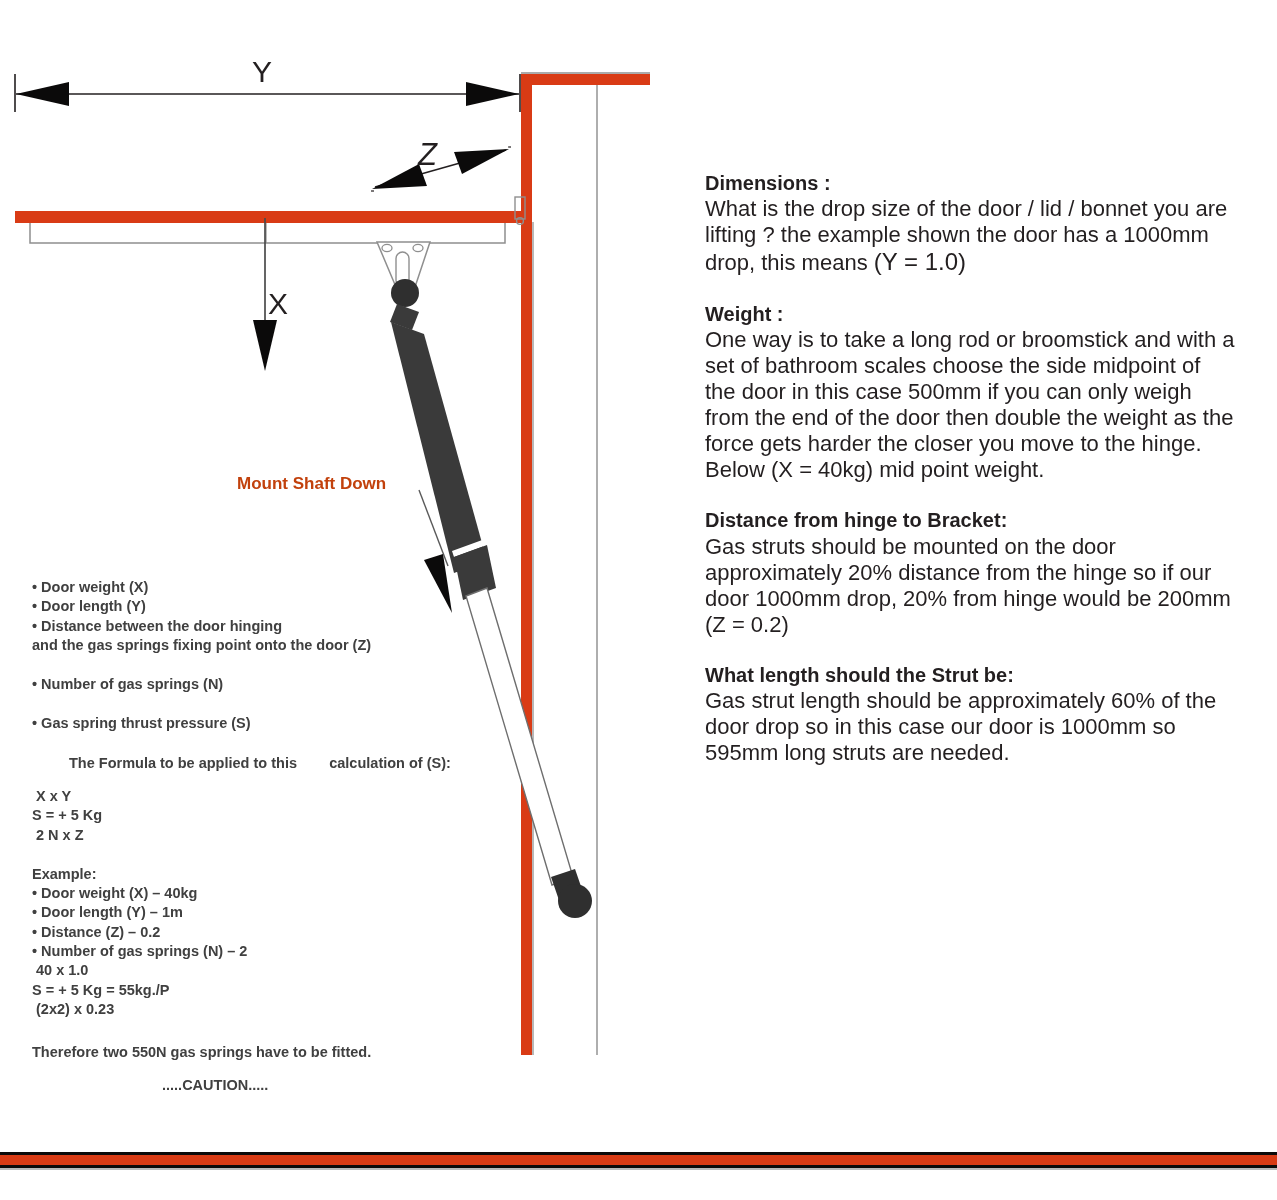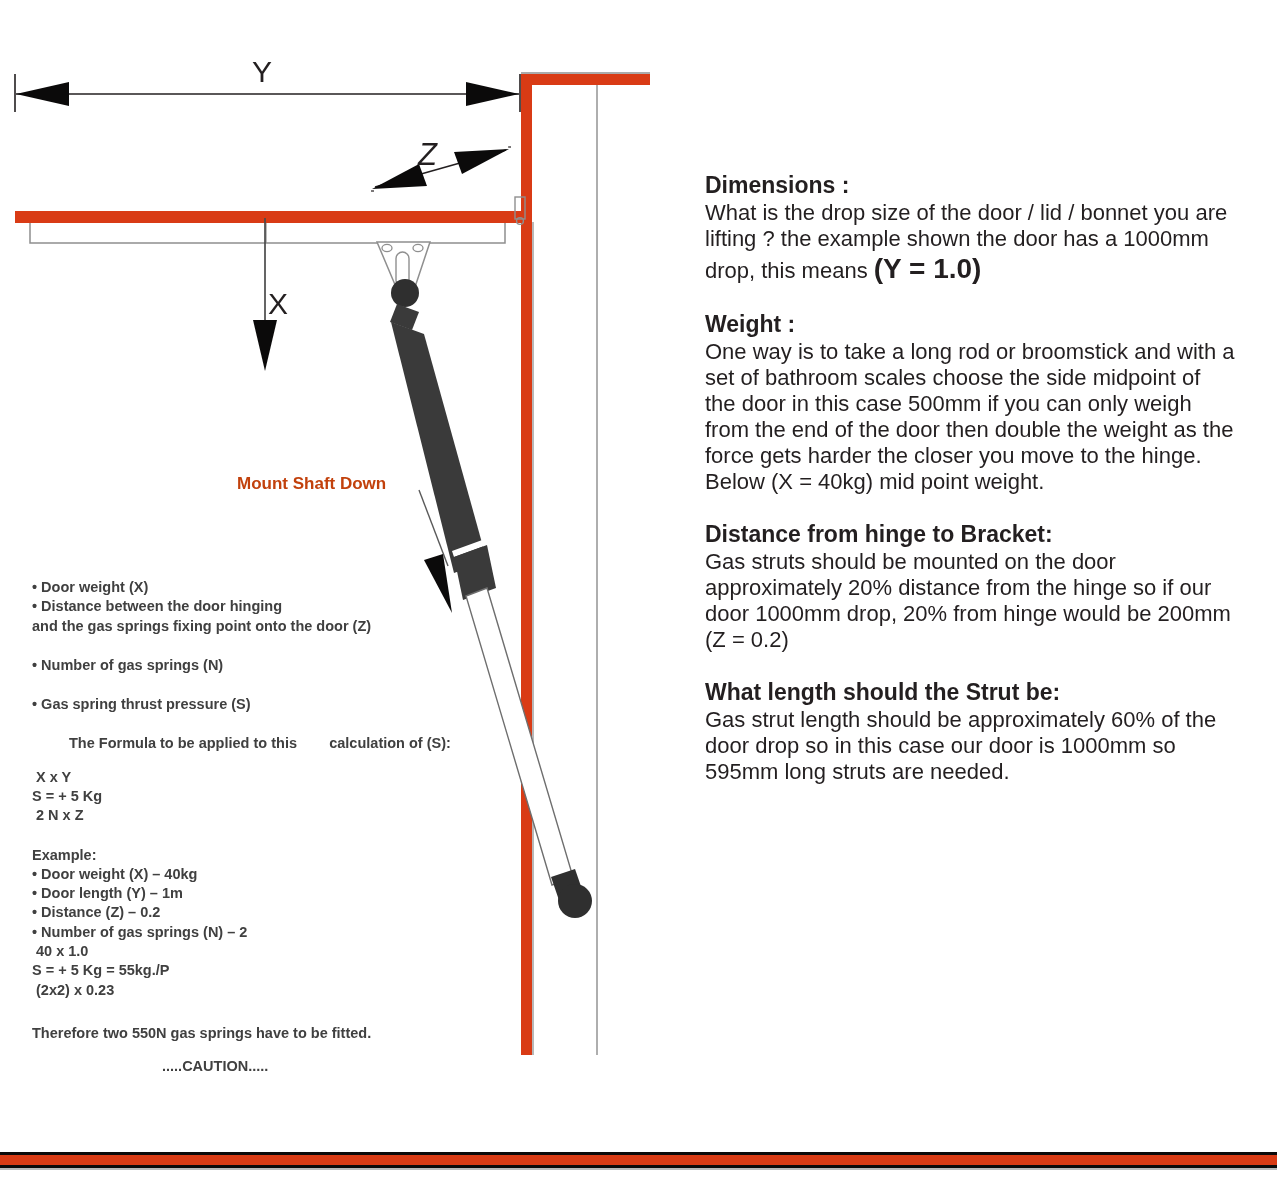--- a/index.html
+++ b/index.html
@@ -78,33 +78,33 @@
   
   #right-col {
     position: absolute;
     left: 705px;
     top: 172px;
     width: 530px;
   }
   .sec { margin-bottom: 26px; }
   .sec:last-child { margin-bottom: 0; margin-top: 23px; }
   .sec-head {
-    font-size: 23px;
+    font-size: 20px;
     font-weight: bold;
     color: #231f20;
     line-height: 1.16;
     margin-bottom: 1px;
   }
   .sec-body {
     font-size: 22px;
     font-weight: 400;
     color: #231f20;
     line-height: 1.185;
   }
-  .sec-body .emph { font-weight: bold; font-size: 28px; }
+  .sec-body .emph { font-weight: normal; font-size: 24px; }
 
   
   #footer-rule {
     position: absolute;
     left: 0;
     top: 1152px;
     width: 1277px;
     height: 28px;
   }
   #footer-rule .blk { width: 100%; background: #0b0a0a; }
@@ -204,20 +204,21 @@
     <div class="dim-label" id="label-y">Y</div>
     <div class="dim-label" id="label-z">Z</div>
     <div class="dim-label" id="label-x">X</div>
     <div id="label-mount-shaft">Mount Shaft Down</div>
   </div>
 
   <div id="left-text">
 
     <div class="grp">
       <div class="bullet-line">• Door weight (X)</div>
+      <div class="bullet-line">• Door length (Y)</div>
       <div class="bullet-line">• Distance between the door hinging</div>
       <div class="bullet-line">and the gas springs fixing point onto the door (Z)</div>
     </div>
 
     <div class="gap-md"></div>
     <div class="bullet-line">• Number of gas springs (N)</div>
 
     <div class="gap-md"></div>
     <div class="bullet-line">• Gas spring thrust pressure (S)</div>
 

